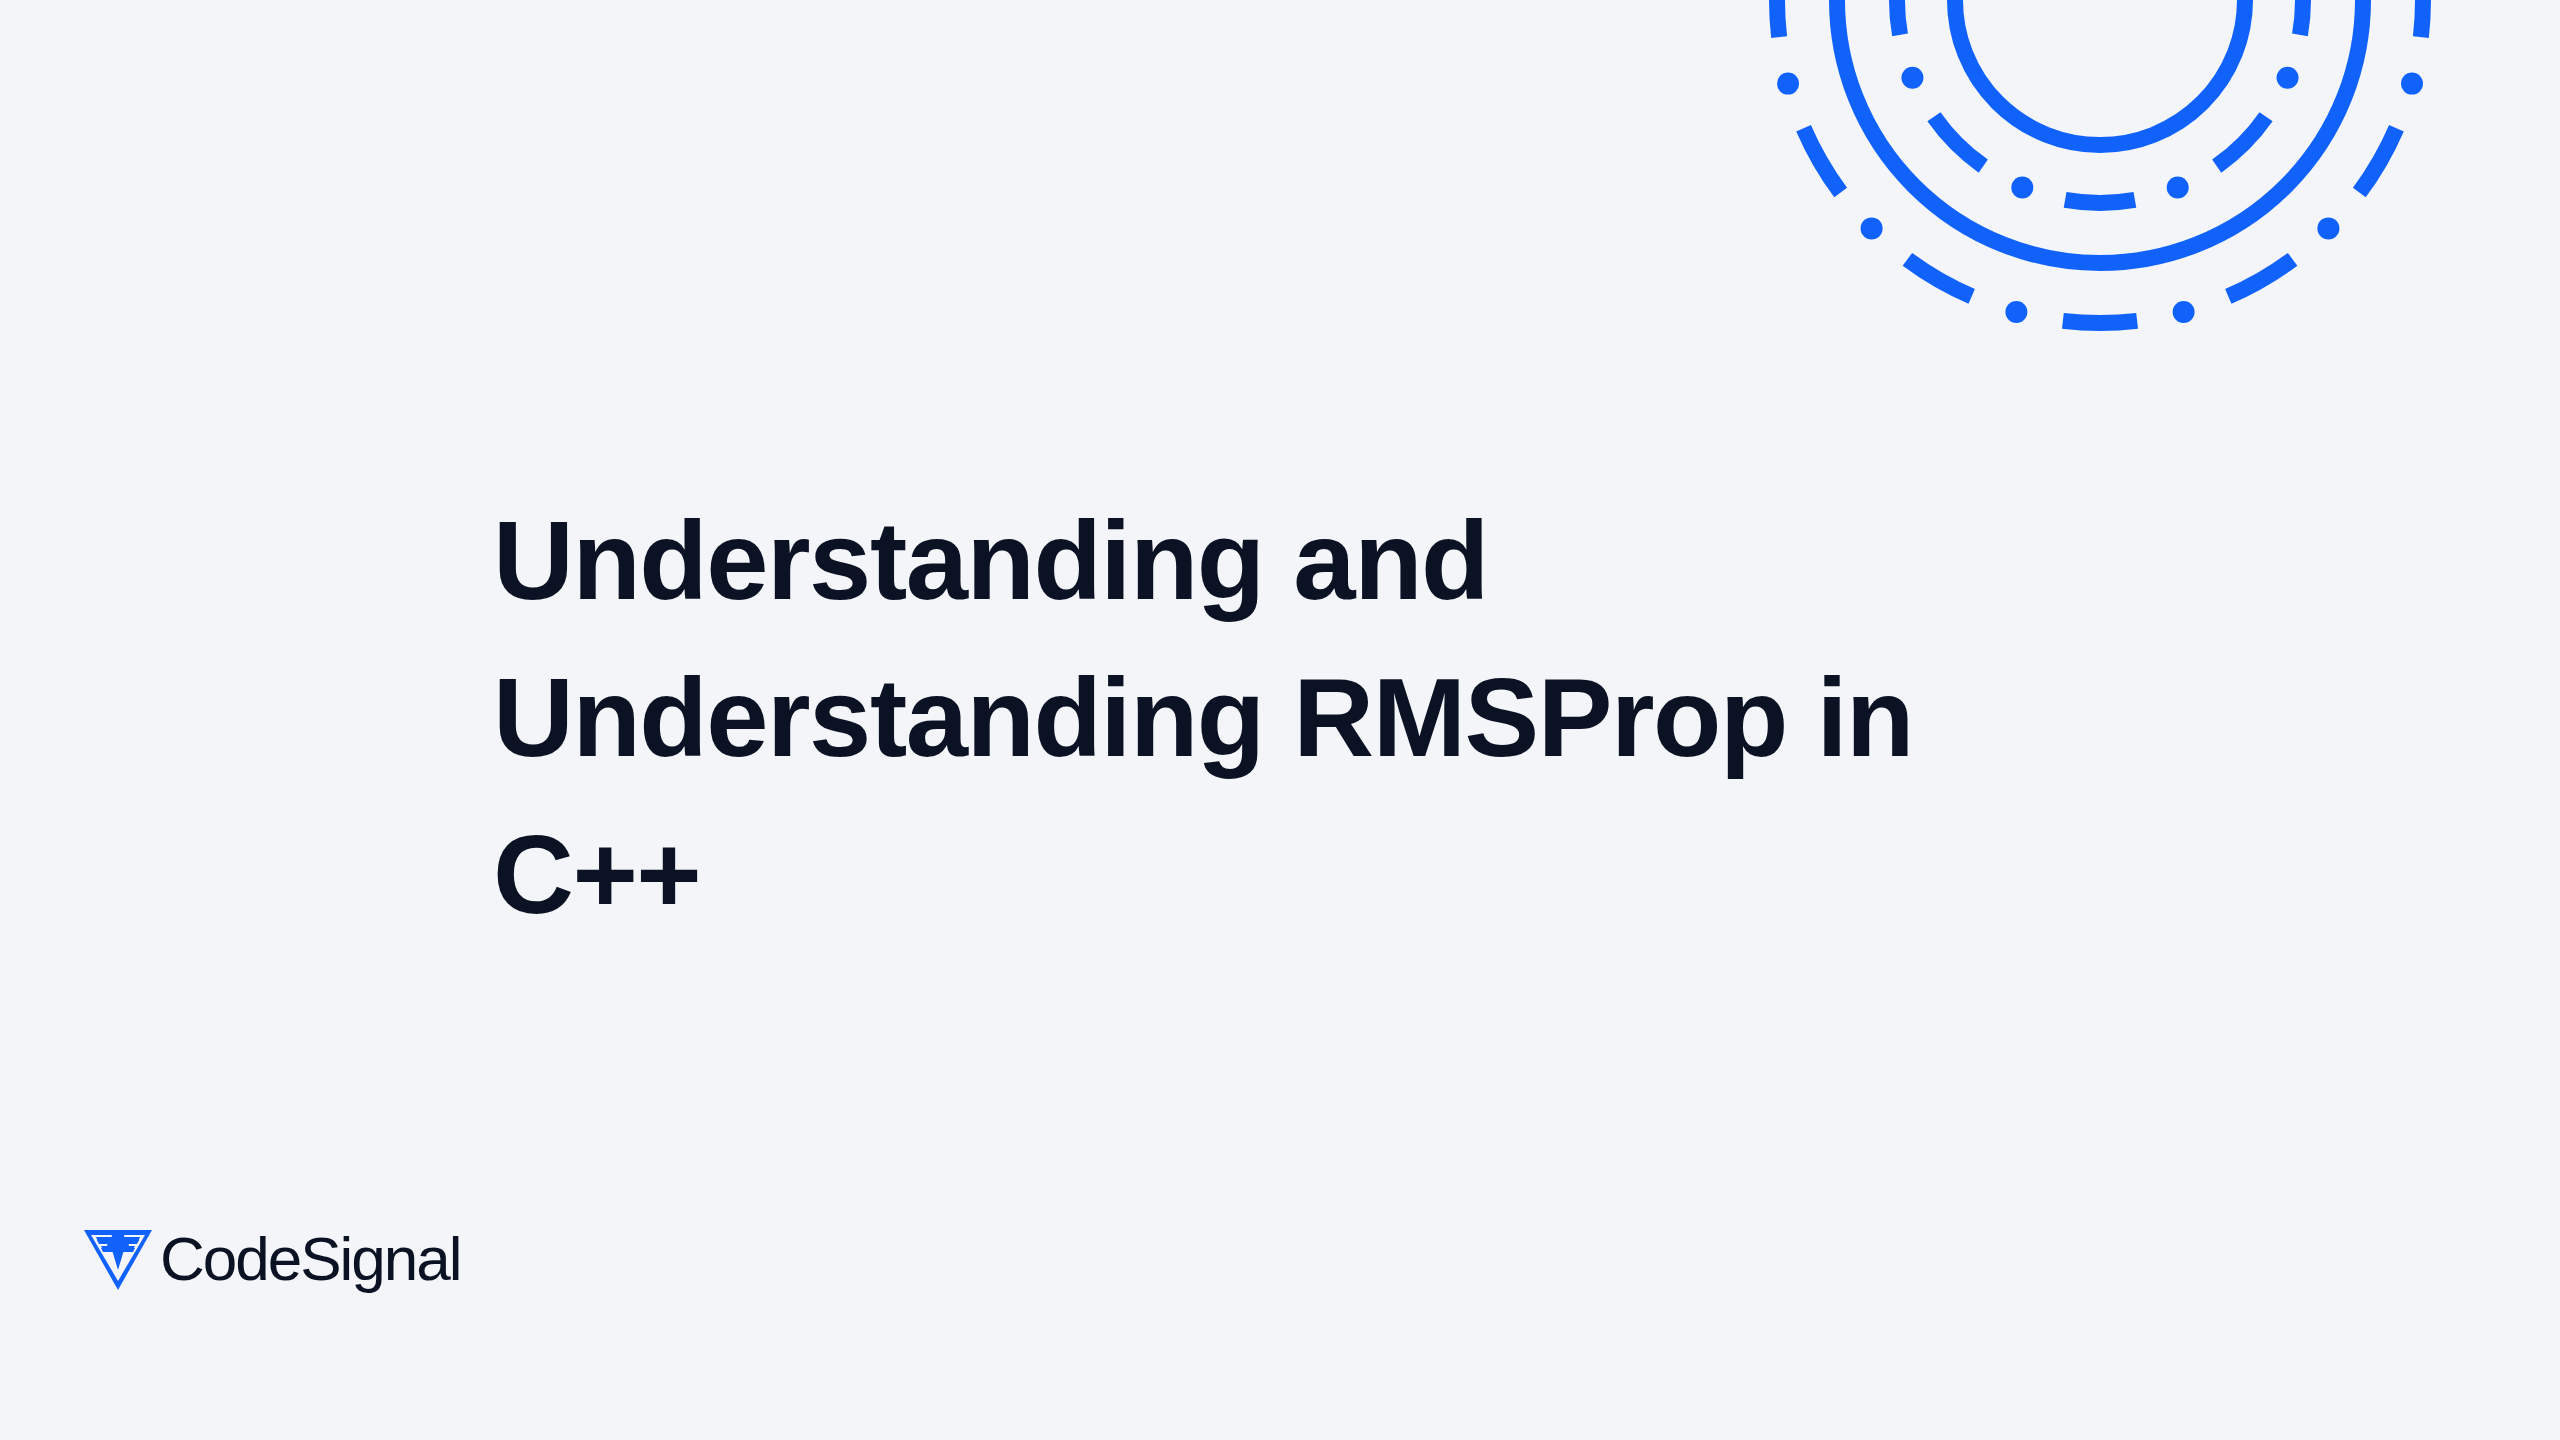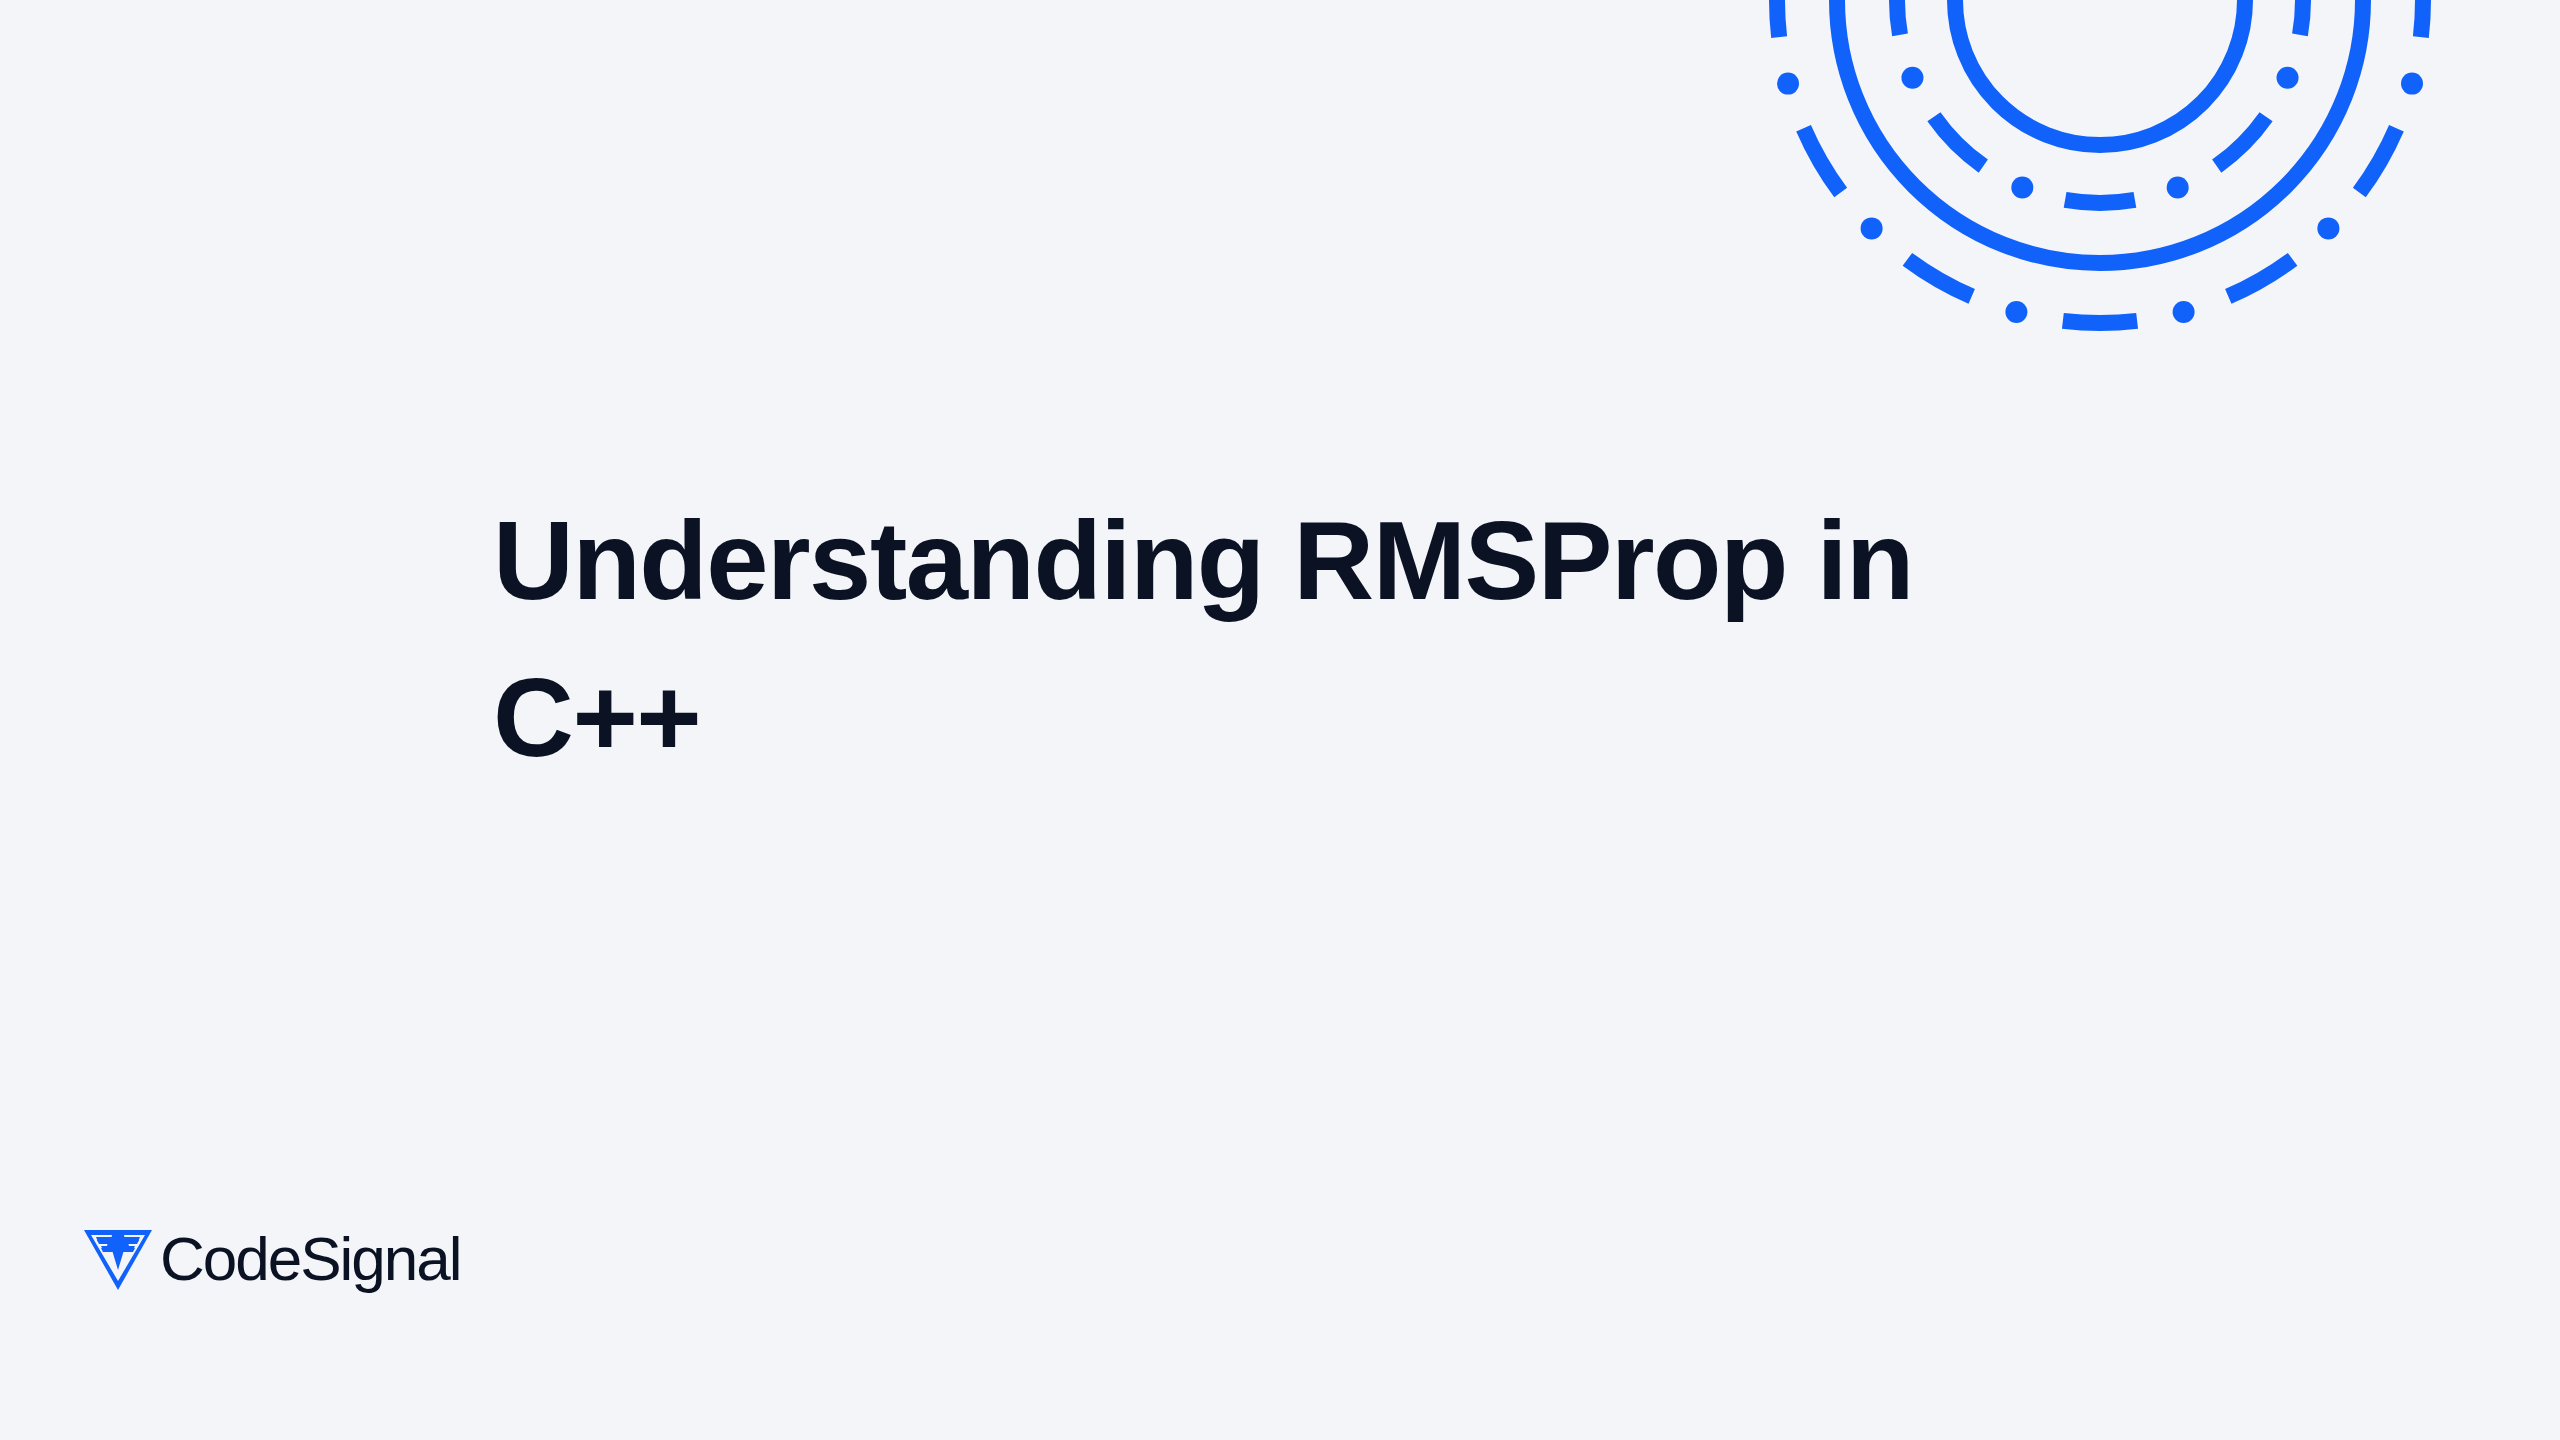--- a/index.html
+++ b/index.html
@@ -86,20 +86,21 @@
     <path d="M2062.8753003908037 -320.85940328892804 A323 323 0 0 1 2137.124699609196 -320.85940328892804" fill="none" stroke="#1062fb" stroke-width="16"></path>
     <circle cx="2016.4014484318857" cy="-311.9940418913691" r="11" fill="#1062fb"></circle>
     <circle cx="2183.5985515681145" cy="-311.994041891369" r="11" fill="#1062fb"></circle>
     <path d="M1907.4193653861062 -259.31004448672996 A323 323 0 0 1 1971.7212313249659 -296.43474409592596" fill="none" stroke="#1062fb" stroke-width="16"></path>
     <path d="M2228.278768675034 -296.434744095926 A323 323 0 0 1 2292.580634613894 -259.31004448672996" fill="none" stroke="#1062fb" stroke-width="16"></path>
     <circle cx="1871.6045096767452" cy="-228.39549032325488" r="11" fill="#1062fb"></circle>
     <circle cx="2328.3954903232548" cy="-228.3954903232549" r="11" fill="#1062fb"></circle>
   </svg>
 
 <h1 class="title">
+  <span>Understanding and</span>
   <span>Understanding RMSProp in</span>
   <span>C++</span>
 </h1>
 
 <div class="logo">
   <svg width="68" height="62" viewBox="0 0 68 62" xmlns="http://www.w3.org/2000/svg">
     <path fill="#1062fb" d="M0 2 L68 2 L34 62 Z"></path>
     <path fill="#f3f5f9" d="M34 48 L12 10 L20 10 L34 34 L48 10 L56 10 Z" opacity="0"></path>
 
     <path fill="#f3f5f9" d="M7 7 L28 7 L27 12 L13 12 L15 16 L26 16 L25 20 L17 20 L19 24 L30 24 L31 29 L34 36 L37 29 L38 24 L49 24 L51 20 L43 20 L42 16 L53 16 L55 12 L41 12 L40 7 L61 7 L34 53 Z"></path>

